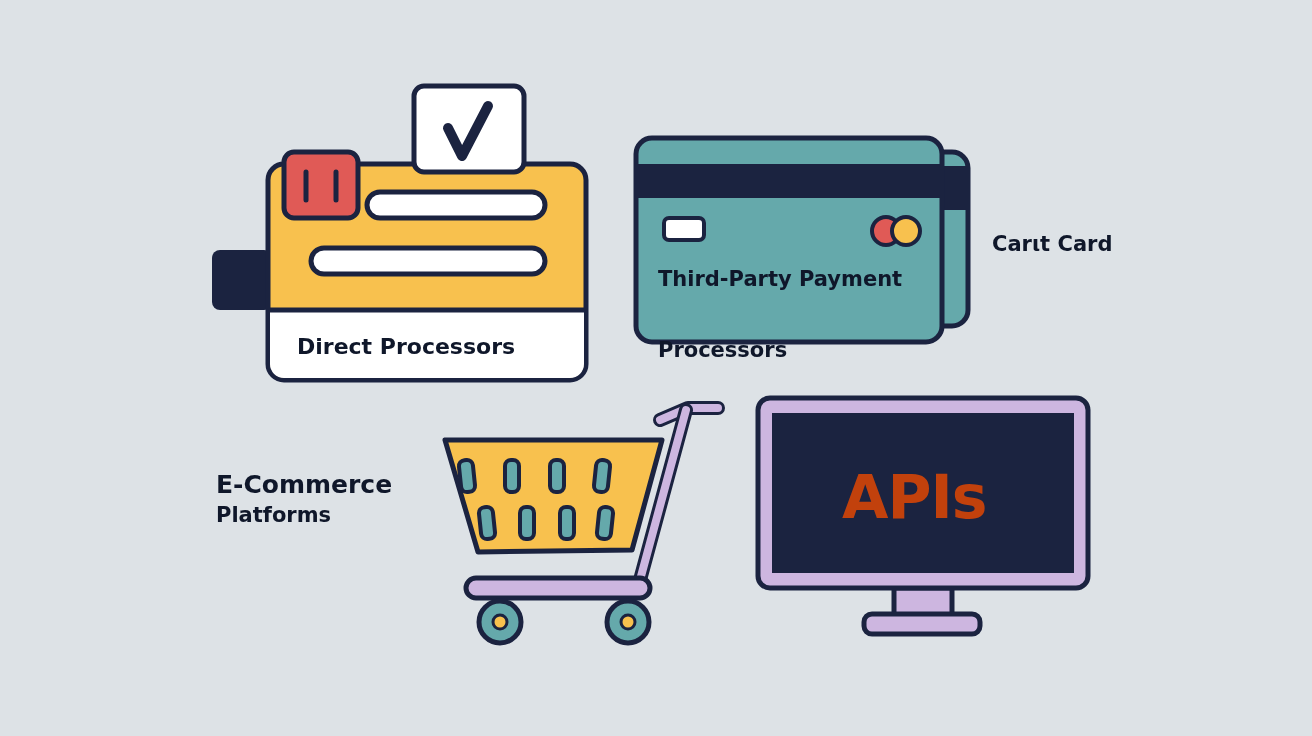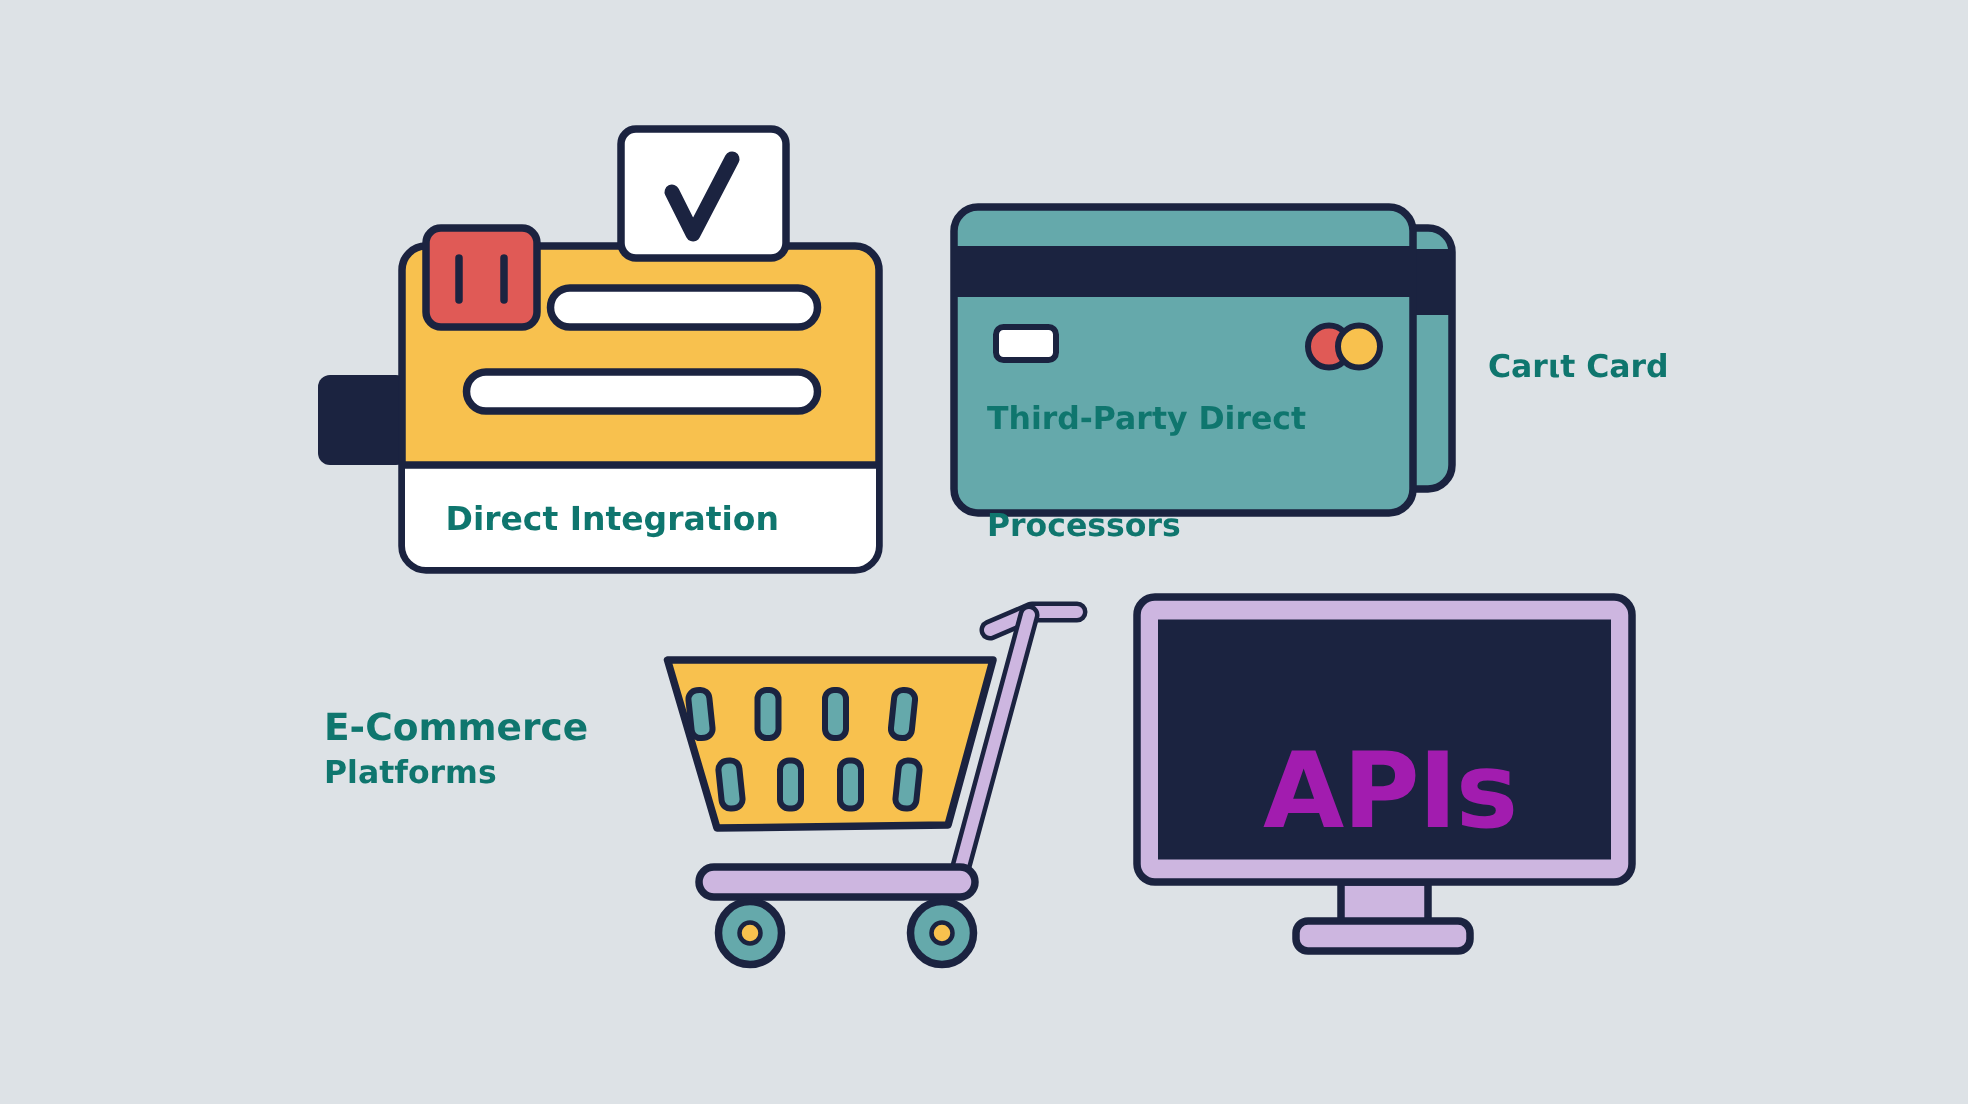--- a/index.html
+++ b/index.html
@@ -1,17 +1,17 @@
 <!DOCTYPE html>
 <html><head>
 <meta charset="utf-8">
 <style>
   html, body { margin:0; padding:0; }
   body { width:1312px; height:736px; background:#dde2e6; position:relative; overflow:hidden; font-family:"DejaVu Sans", sans-serif; }
-  .lbl { position:absolute; font-weight:bold; color:#0f766e; font-family:"DejaVu Sans", sans-serif; }
+  .lbl { position:absolute; font-weight:bold; color:#0f172a; font-family:"DejaVu Sans", sans-serif; }
   svg { position:absolute; left:0; top:0; }
 </style>
 </head>
 <body>
 
 <svg width="1312" height="736" viewBox="0 0 1312 736">
 
   <g>
     <rect x="212" y="250" width="60" height="60" rx="8" fill="#1b2340"></rect>
     <rect x="268" y="164" width="318" height="216" rx="16" fill="#f8c14e" stroke="#1b2340" stroke-width="5"></rect>
@@ -60,23 +60,23 @@
   </g>
 
   <g>
     <rect x="894" y="588" width="58" height="28" fill="#cdb6e0" stroke="#1b2340" stroke-width="5"></rect>
     <rect x="864" y="614" width="116" height="20" rx="8" fill="#cdb6e0" stroke="#1b2340" stroke-width="5"></rect>
     <rect x="758" y="398" width="330" height="190" rx="12" fill="#cdb6e0" stroke="#1b2340" stroke-width="5"></rect>
     <rect x="772" y="413" width="302" height="160" fill="#1b2340"></rect>
   </g>
 </svg>
 
-<div class="lbl" style="left:297px; top:334px; font-size:22px;">Direct Integration</div>
+<div class="lbl" style="left:297px; top:334px; font-size:22px;">Direct Processors</div>
 
-<div class="lbl" style="left:658px; top:267px; font-size:21px;">Third-Party Direct</div>
+<div class="lbl" style="left:658px; top:267px; font-size:21px;">Third-Party Payment</div>
 <div class="lbl" style="left:658px; top:299px; font-size:21px;margin-top:39px;">Processors</div>
 
 <div class="lbl" style="left:992px; top:232px; font-size:21px;">Carιt Card</div>
 
 <div class="lbl" style="left:216px; top:470px; font-size:25px;">E-Commerce</div>
 <div class="lbl" style="left:216px; top:503px; font-size:21px;">Platforms</div>
 
-<div class="lbl" style="left:842px; top:462px; font-size:70px; color:#a21caf; letter-spacing:-1px;margin-top:24px;">APIs</div>
+<div class="lbl" style="left:842px; top:462px; font-size:60px; color:#c2410c; letter-spacing:-1px;">APIs</div>
 
 </body></html>

